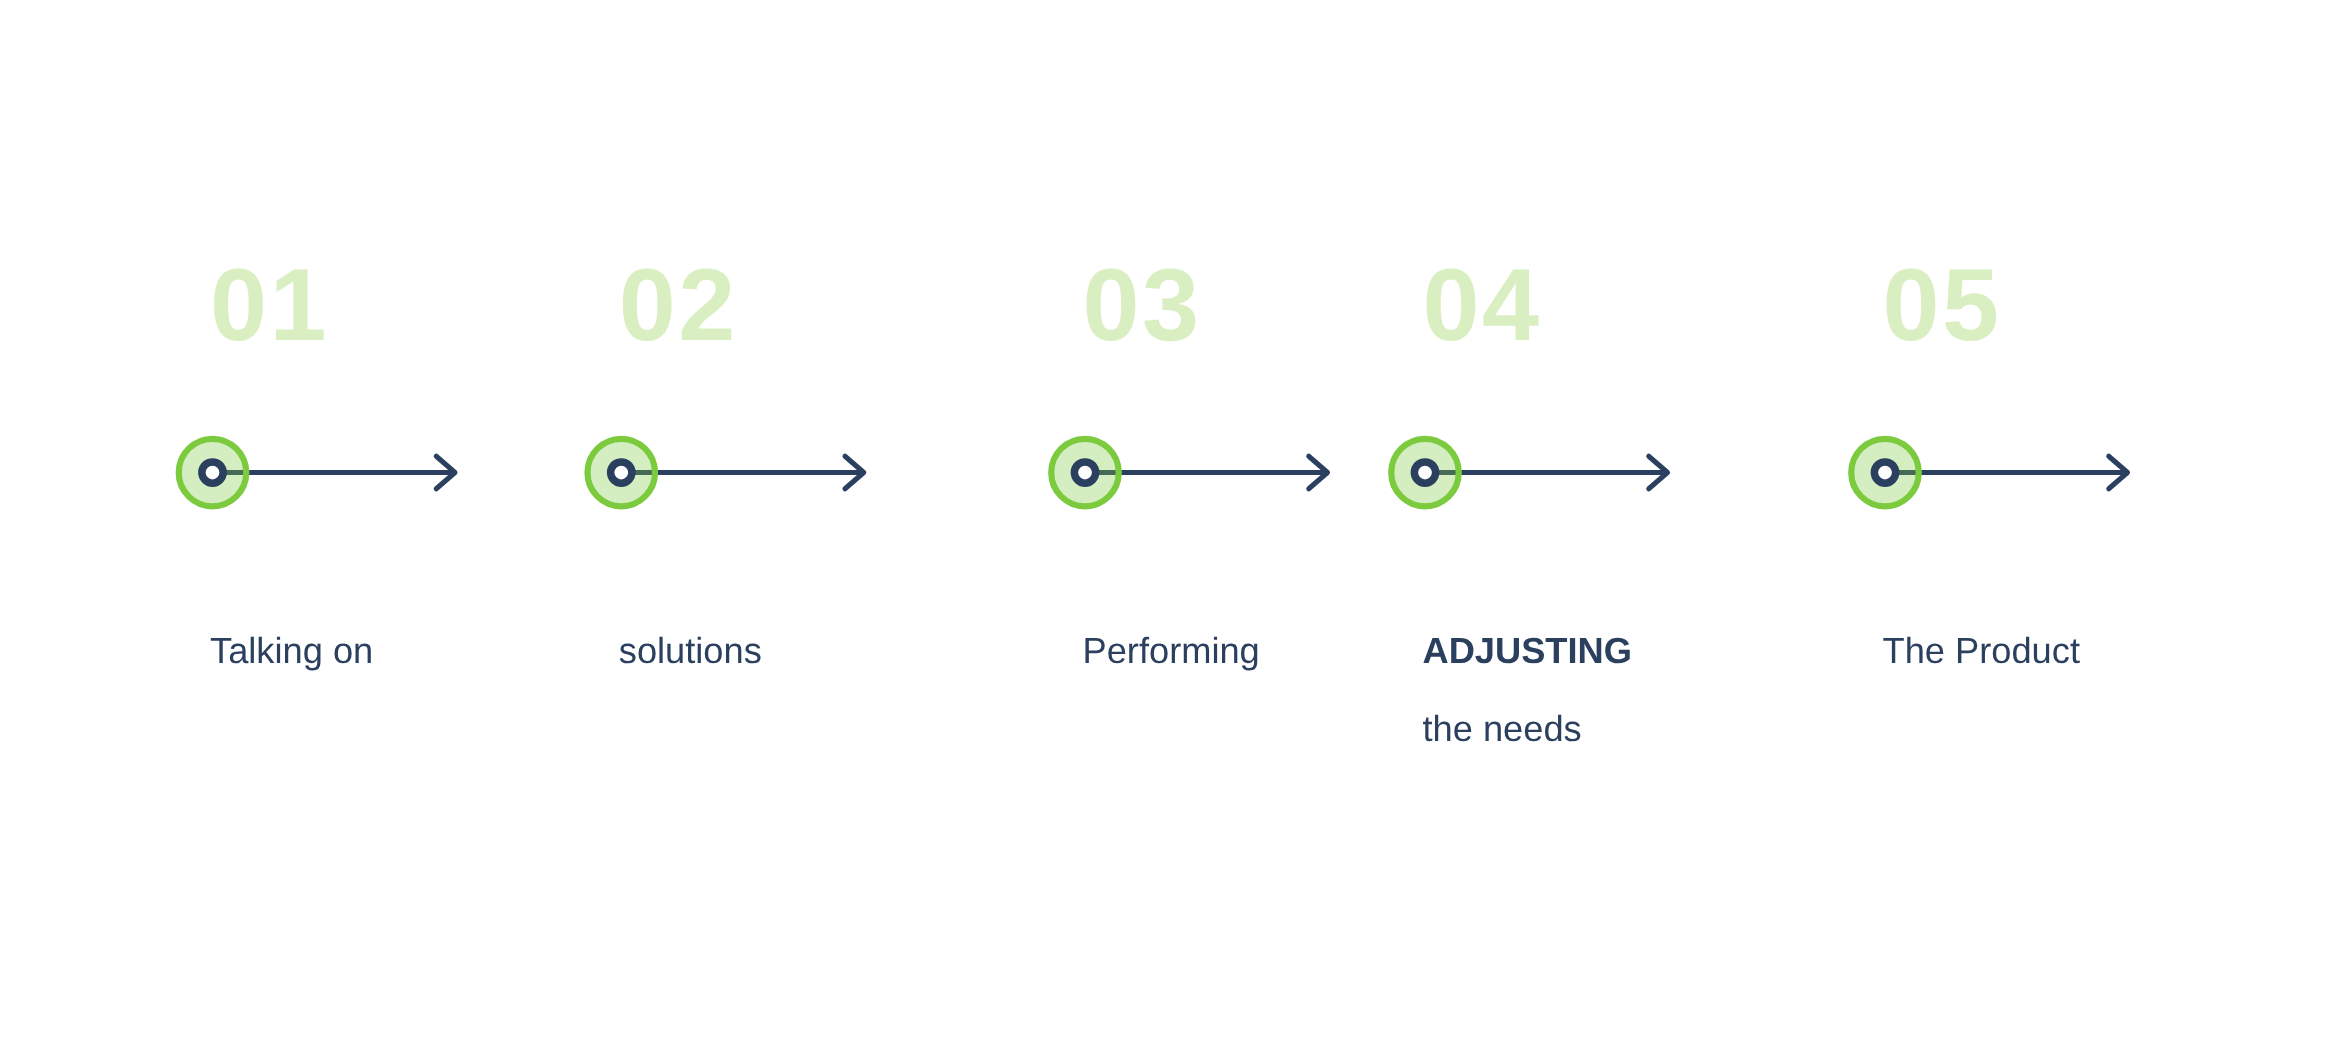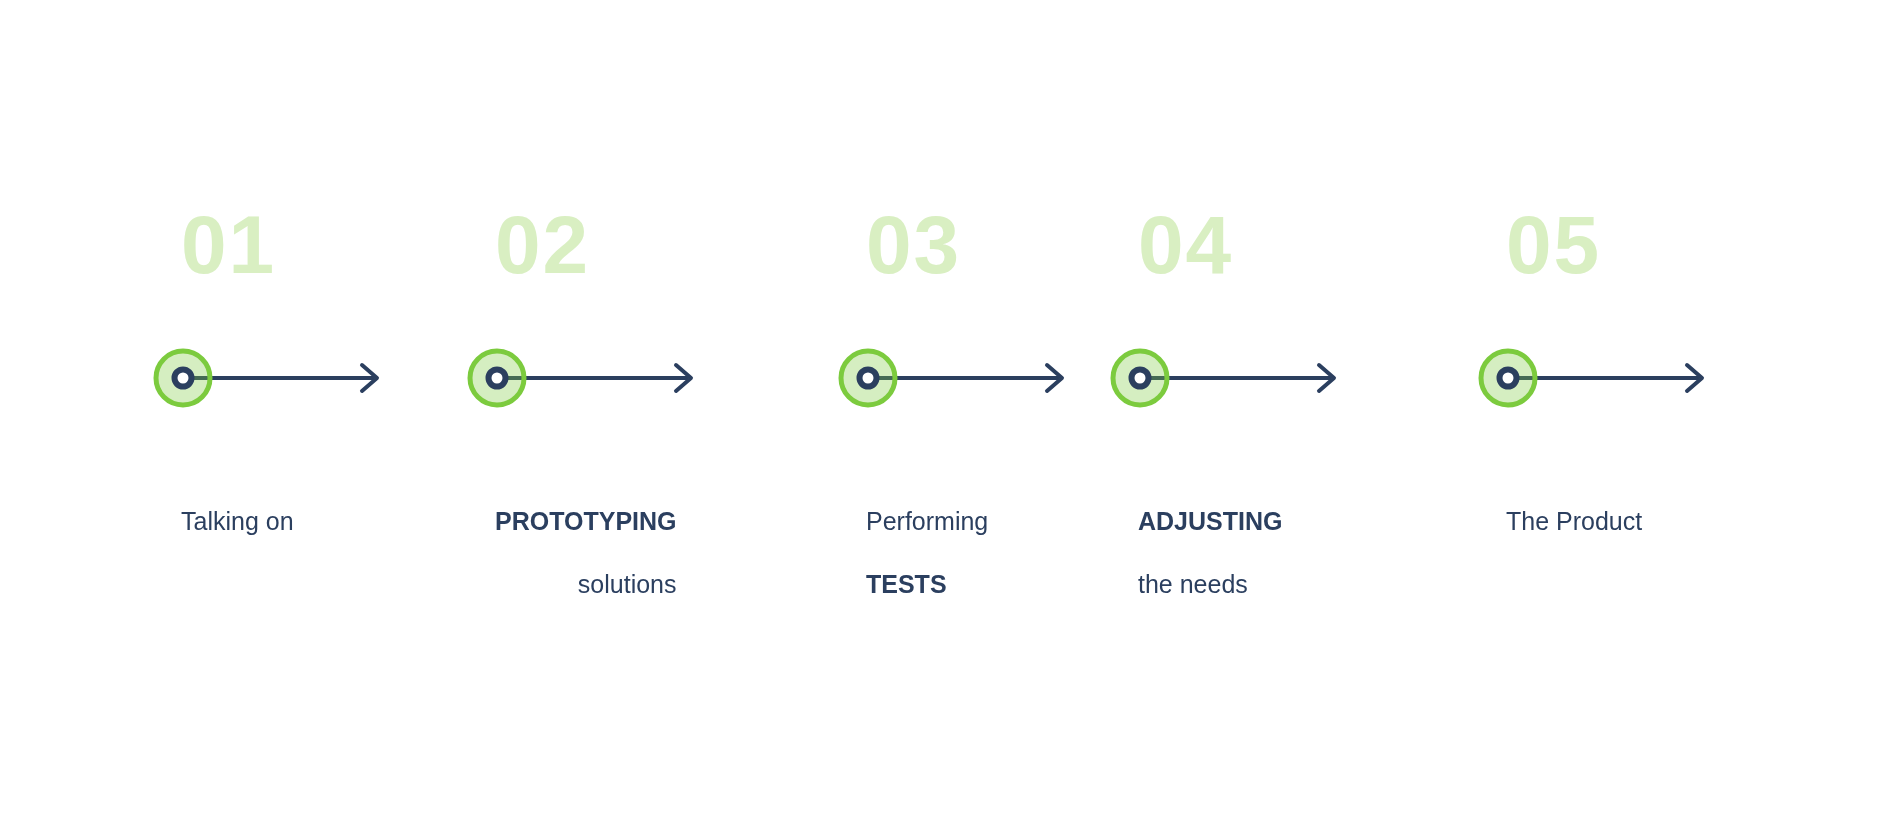--- a/index.html
+++ b/index.html
@@ -40,29 +40,29 @@
     position:absolute;
     left:0;
     top:170px;
     width:340px;
     height:76px;
   }
   .labels{
     position:absolute;
     left:28px;
     top:320px;
-    font-size:25px;
+    font-size:29px;
     line-height:63px;
     color:var(--navy);
     white-space:nowrap;
   }
   .lbl-regular{font-weight:400;}
   .lbl-strong{font-weight:700;}
   
-  .step1{left:153px;}
+  .step1{left:140px;}
   .step2{left:467px;text-align:right;}
   .step3{left:838px;text-decoration:underline;}
   .step4{left:1110px;}
   .step5{left:1478px;}
 </style>
 </head>
 <body>
 
 <div class="canvas">
 
@@ -81,36 +81,34 @@
 
   <div class="step step2">
     <div class="step-number">02</div>
     <svg class="marker" viewBox="0 0 340 76" width="340" height="76">
       <line x1="30" y1="38" x2="221" y2="38" stroke="#2b3f5f" stroke-width="4"></line>
       <polyline points="209,25 224,38 209,51" fill="none" stroke="#2b3f5f" stroke-width="4" stroke-linecap="round" stroke-linejoin="round"></polyline>
       <circle cx="30" cy="38" r="27" fill="rgba(124,203,62,0.32)" stroke="#7ccb3e" stroke-width="5"></circle>
       <circle cx="30" cy="38" r="8.5" fill="#ffffff" stroke="#2b3f5f" stroke-width="6"></circle>
     </svg>
     <div class="labels">
-      <div class="lbl-strong">PROTOTYPING</div>
       <div class="lbl-regular">solutions</div>
     </div>
   </div>
 
   <div class="step step3">
     <div class="step-number">03</div>
     <svg class="marker" viewBox="0 0 340 76" width="340" height="76">
       <line x1="30" y1="38" x2="221" y2="38" stroke="#2b3f5f" stroke-width="4"></line>
       <polyline points="209,25 224,38 209,51" fill="none" stroke="#2b3f5f" stroke-width="4" stroke-linecap="round" stroke-linejoin="round"></polyline>
       <circle cx="30" cy="38" r="27" fill="rgba(124,203,62,0.32)" stroke="#7ccb3e" stroke-width="5"></circle>
       <circle cx="30" cy="38" r="8.5" fill="#ffffff" stroke="#2b3f5f" stroke-width="6"></circle>
     </svg>
     <div class="labels">
       <div class="lbl-regular">Performing</div>
-      <div class="lbl-strong">TESTS</div>
     </div>
   </div>
 
   <div class="step step4">
     <div class="step-number">04</div>
     <svg class="marker" viewBox="0 0 340 76" width="340" height="76">
       <line x1="30" y1="38" x2="221" y2="38" stroke="#2b3f5f" stroke-width="4"></line>
       <polyline points="209,25 224,38 209,51" fill="none" stroke="#2b3f5f" stroke-width="4" stroke-linecap="round" stroke-linejoin="round"></polyline>
       <circle cx="30" cy="38" r="27" fill="rgba(124,203,62,0.32)" stroke="#7ccb3e" stroke-width="5"></circle>
       <circle cx="30" cy="38" r="8.5" fill="#ffffff" stroke="#2b3f5f" stroke-width="6"></circle>

